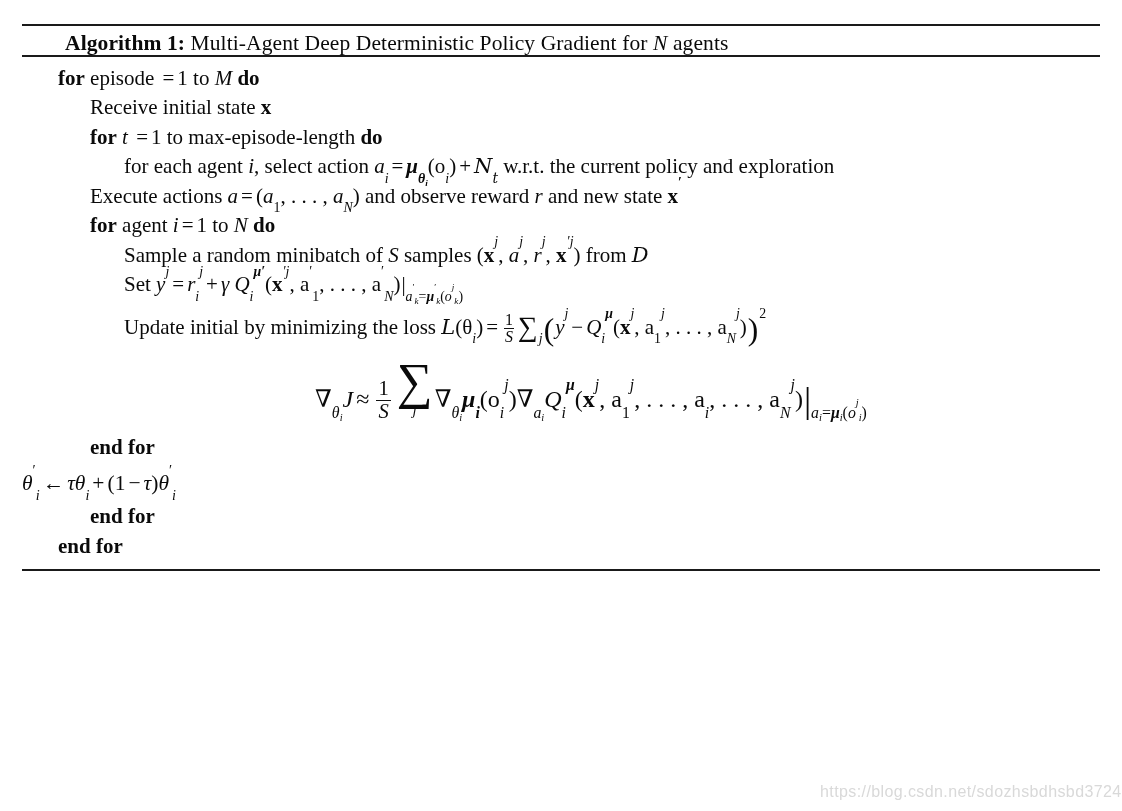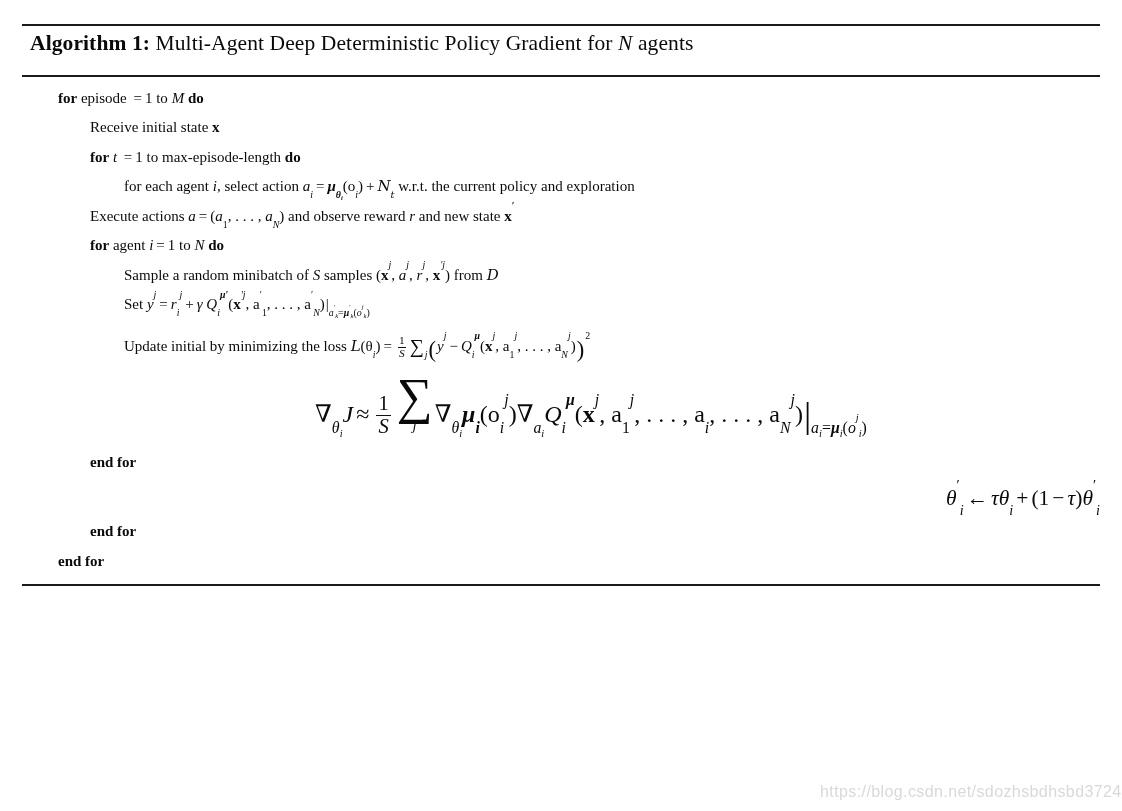--- a/index.html
+++ b/index.html
@@ -36,31 +36,32 @@
   }
   .rule-bottom {
     border-top: 2.4px solid #1a1a1a;
     height: 0;
     margin: 0;
   }
 
   .caption {
     font-size: 21.5px;
     line-height: 1.0;
-    padding: 7px 0 20px 8px;
+    padding: 7px 0 0 8px;
     letter-spacing: 0.1px;
+    margin-left: 35px;
   }
   .caption b { font-weight: bold; }
 
   .body-lines {
     padding: 7px 0 8px 0;
   }
 
   .line {
-    font-size: 15px;
+    font-size: 21px;
     line-height: 29.5px;
     white-space: nowrap;
     padding: 0;
   }
 
   
   .ind1 { padding-left: 36px; }
   .ind2 { padding-left: 68px; }
   .ind3 { padding-left: 68px; }
   .ind4 { padding-left: 102px; }
@@ -180,21 +181,21 @@
     padding-left: 1px;
   }
 
   .eq-center {
     text-align: center;
     font-size: 24px;
     padding: 14px 0 10px 0;
     white-space: nowrap;
   }
   .eq-center-small {
-    text-align: right;
+    text-align: left;
     font-size: 21.5px;
     padding: 9px 0 6px 0;
     white-space: nowrap;
   }
   .eq-indent-left { padding-left: 60px; }
 
   .nabla { font-style: normal; }
   .spacer-line { height: 9px; }
 
   .watermark {

